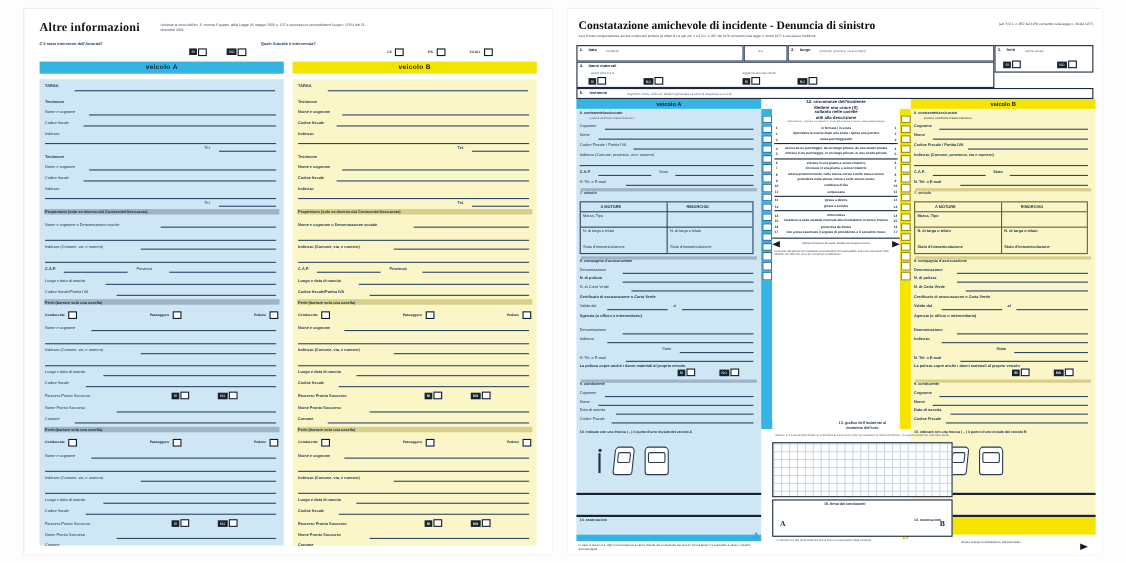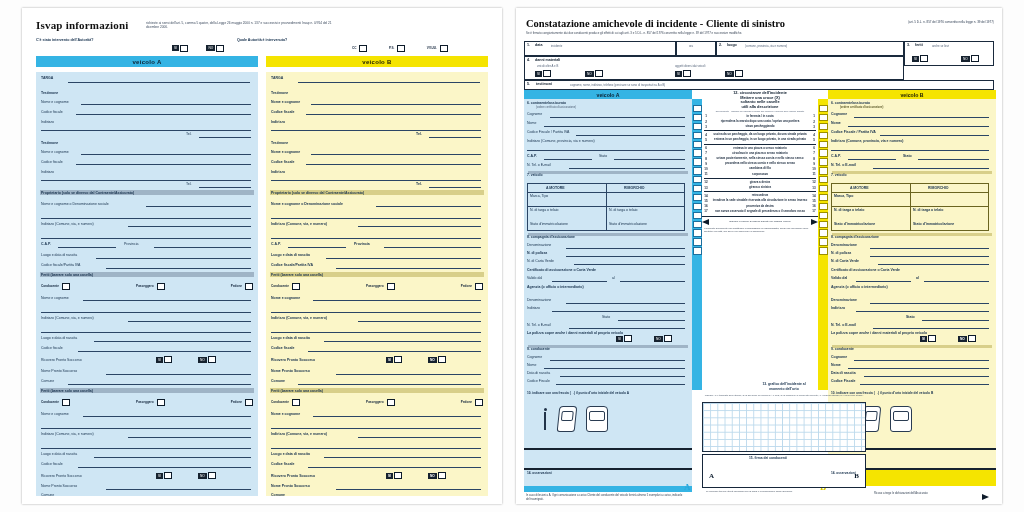--- a/index.html
+++ b/index.html
@@ -97,21 +97,21 @@
   .ped:before { content:""; position:absolute; left:1.5px; top:0; width:3px; height:3px; border-radius:50%; background:#22344a; }
   .ped:after { content:""; position:absolute; left:2.3px; top:3.5px; width:1.4px; height:18px; background:#22344a; }
 </style>
 </head>
 <body>
 
 <div id="root">
 
   <div class="page left">
 
-    <div class="lp-title t">Isvap informazioni</div>
+    <div class="lp-title t">Altre informazioni</div>
     <div class="lp-sub">richieste ai sensi dell'art. 5, comma 5 quater, della Legge 26 maggio 2000 n. 137 e successivi e provvedimenti Isvap n. 0/764 del 21 dicembre 2006.</div>
 
     <div class="lp-q">C'è stato intervento dell'Autorità?</div>
     <div style="position:absolute;left:150px;top:27px;">
       <span class="cbwrap">
           <span class="cblabel">SI</span>
           <span class="cbx sq"></span>
         </span>
       <span class="cbwrap" style="margin-left:14px;">
           <span class="cblabel">NO</span>
@@ -376,21 +376,21 @@
           <span class="cbx sq"></span>
         </span>
       <div class="fl" style="left:5px; top:412px;">Nome Pronto Soccorso</div>
       <div class="ul" style="left:70px; top:417px; width:145px;"></div>
       <div class="fl" style="left:5px; top:421px;">Comune</div>
     </div>
   </div>
 
   <div class="page right">
 
-    <div class="rp-title">Constatazione amichevole di incidente - Cliente di sinistro</div>
+    <div class="rp-title">Constatazione amichevole di incidente - Denuncia di sinistro</div>
     <div class="rp-sub">Se è firmato congiuntamente dai due conducenti produce gli effetti di cui agli artt. 3 e 5 D.L. n. 857 del 1976 convertito nella legge n. 39 del 1977 e successive modifiche.</div>
     <div class="rp-ref">(art. 5 D.L. n. 857 del 1976 convertito nella legge n. 39 del 1977)</div>
 
     <div class="boxframe" style="left:8px; top:33px; width:152px; height:15px;">
       <span class="bxlab" style="left:2px; top:1px;">1.</span>
       <span class="bxlab" style="left:10px; top:1px;">data</span>
       <span class="bxhint" style="left:26px; top:1.6px;">incidente</span>
     </div>
     <div class="boxframe" style="left:160px; top:33px; width:40px; height:15px;">
       <span class="bxhint" style="left:12px; top:1.6px;">ora</span>

